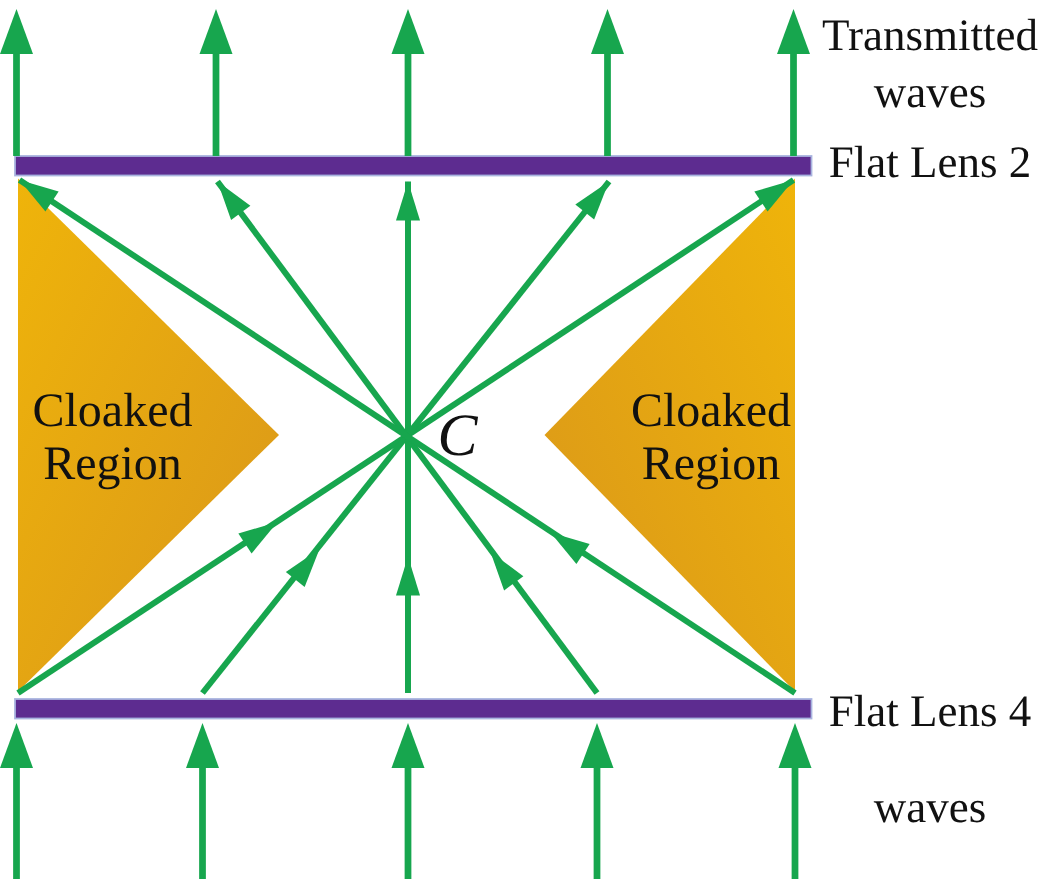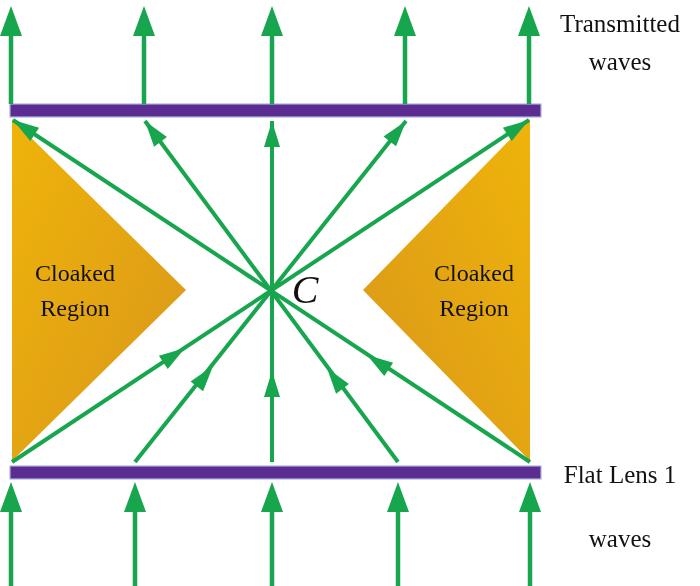--- a/index.html
+++ b/index.html
@@ -14,30 +14,30 @@
   #diagram {
     position: absolute;
     left: 0; top: 0;
     width: 700px; height: 586px;
     display: block;
   }
   .lbl {
     position: absolute;
     color: #111111;
     text-align: center;
-    font-size: 25px;
+    font-size: 30px;
     line-height: 34px;
     white-space: nowrap;
   }
   .lbl .line { display: block; }
   #transmitted-label { left: 540px; top: 5px;  width: 160px; line-height: 38px; }
   #flatlens2-label   { left: 540px; top: 92px; width: 160px; }
   #flatlens1-label   { left: 540px; top: 458px; width: 160px; }
   #incident-label    { left: 540px; top: 519px; width: 160px; line-height: 39px; }
-  .cloaked-label     { font-size: 24px; line-height: 35px; width: 126px; top: 256px; }
+  .cloaked-label     { font-size: 32px; line-height: 35px; width: 126px; top: 256px; }
   #cloaked-left-label  { left: 12px; }
   #cloaked-right-label { left: 411px; }
   #center-point-label {
     left: 288px; top: 266px; width: 34px;
     font-style: italic;
     font-size: 40px;
     line-height: 48px;
   }
 </style>
 </head>
@@ -95,32 +95,33 @@
       <polygon points="398,482 409,512 387,512" fill="#17a64e"></polygon>
       <line x1="530" y1="586" x2="530" y2="508" stroke="#17a64e" stroke-width="4.5"></line>
       <polygon points="530,482 541,512 519,512" fill="#17a64e"></polygon>
     </svg>
 
   <div id="transmitted-label" class="lbl">
     <span class="line">Transmitted</span>
     <span class="line">waves</span>
   </div>
 
+  <div id="flatlens2-label" class="lbl">Flat Lens 2</div>
 
   <div id="cloaked-left-label" class="lbl cloaked-label">
     <span class="line">Cloaked</span>
     <span class="line">Region</span>
   </div>
 
   <div id="cloaked-right-label" class="lbl cloaked-label">
     <span class="line">Cloaked</span>
     <span class="line">Region</span>
   </div>
 
   <div id="center-point-label" class="lbl">C</div>
 
-  <div id="flatlens1-label" class="lbl">Flat Lens 1</div>
+  <div id="flatlens1-label" class="lbl">Flat Lens 4</div>
 
   <div id="incident-label" class="lbl">
     <span class="line">waves</span>
   </div>
 
 </div>
 
 </body></html>

